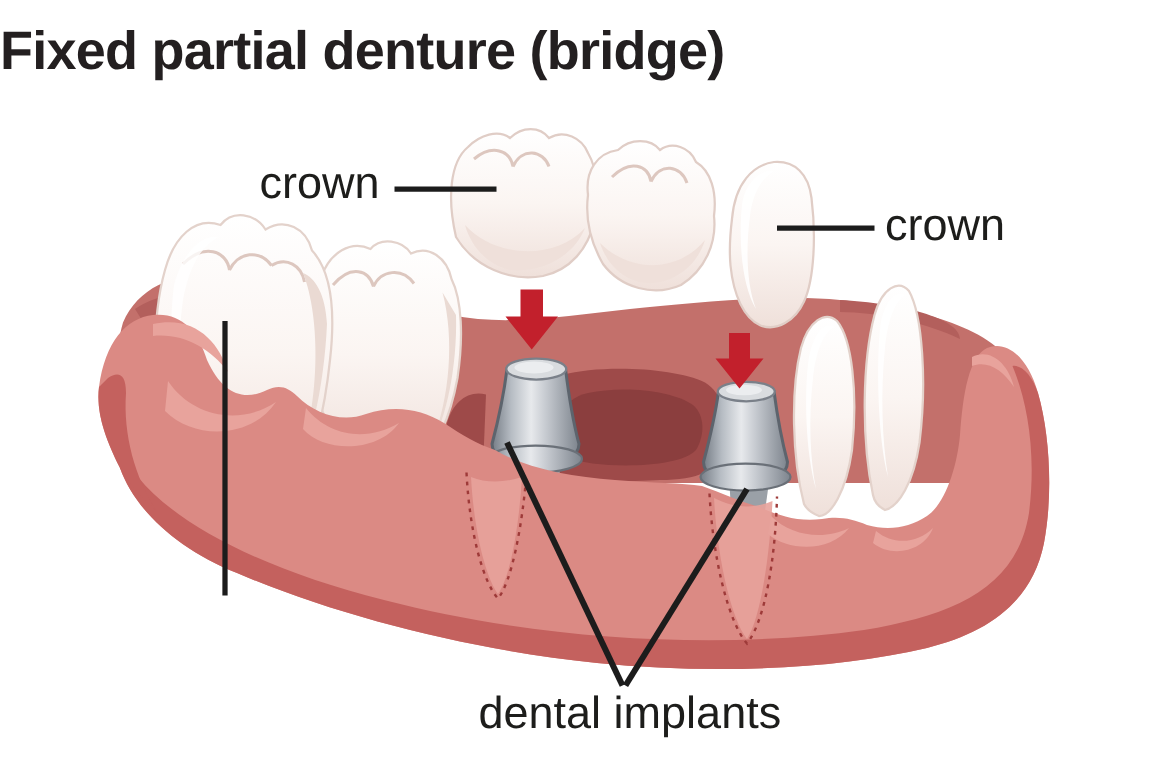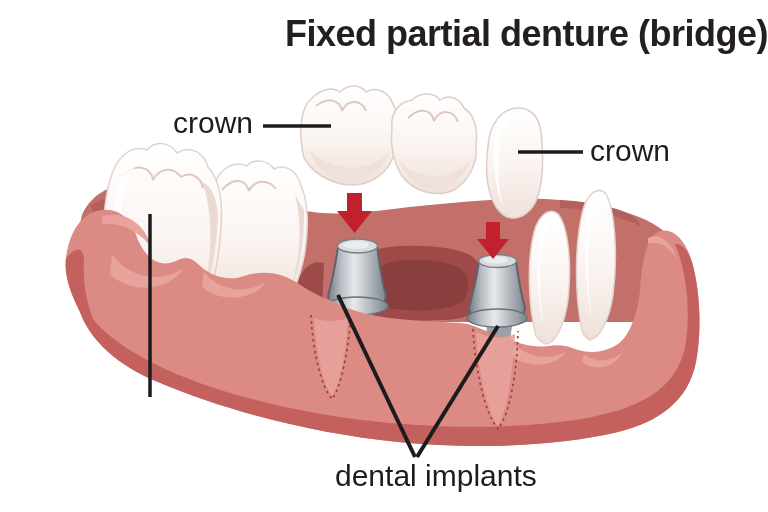--- a/index.html
+++ b/index.html
@@ -2,28 +2,28 @@
 <html><head>
 <meta charset="utf-8">
 <style>
   html,body { margin:0; padding:0; background:#ffffff; }
   .stage {
     position:relative; width:768px; height:512px; background:#ffffff;
     overflow:hidden; font-family:"Liberation Sans", sans-serif;
   }
   .stage svg { position:absolute; left:0; top:0; }
   .page-title {
-    position:absolute; top:13px; left:0; width:768px; text-align:right;
+    position:absolute; top:13px; left:0; width:768px; text-align:left;
     font-size:36px; font-weight:bold; letter-spacing:-0.5px; color:#231f20;
   }
   .lbl { position:absolute; font-size:30px; color:#1d1d1b; white-space:nowrap; }
   #lbl-crown-left  { top:106px; right:515px; }
   #lbl-crown-right { top:134px; left:590px; }
   #lbl-healthy     { top:399px; left:84px; }
-  #lbl-implants    { top:459px; left:319px;margin-left:16px; }
+  #lbl-implants    { top:459px; left:319px; }
 </style>
 </head>
 <body>
 
 <div class="stage">
 
   <svg width="768" height="512" viewBox="0 0 768 512" aria-hidden="true">
     <defs>
       <linearGradient id="toothGrad" x1="0" y1="0" x2="0" y2="1">
         <stop offset="0" stop-color="#ffffff"></stop>

